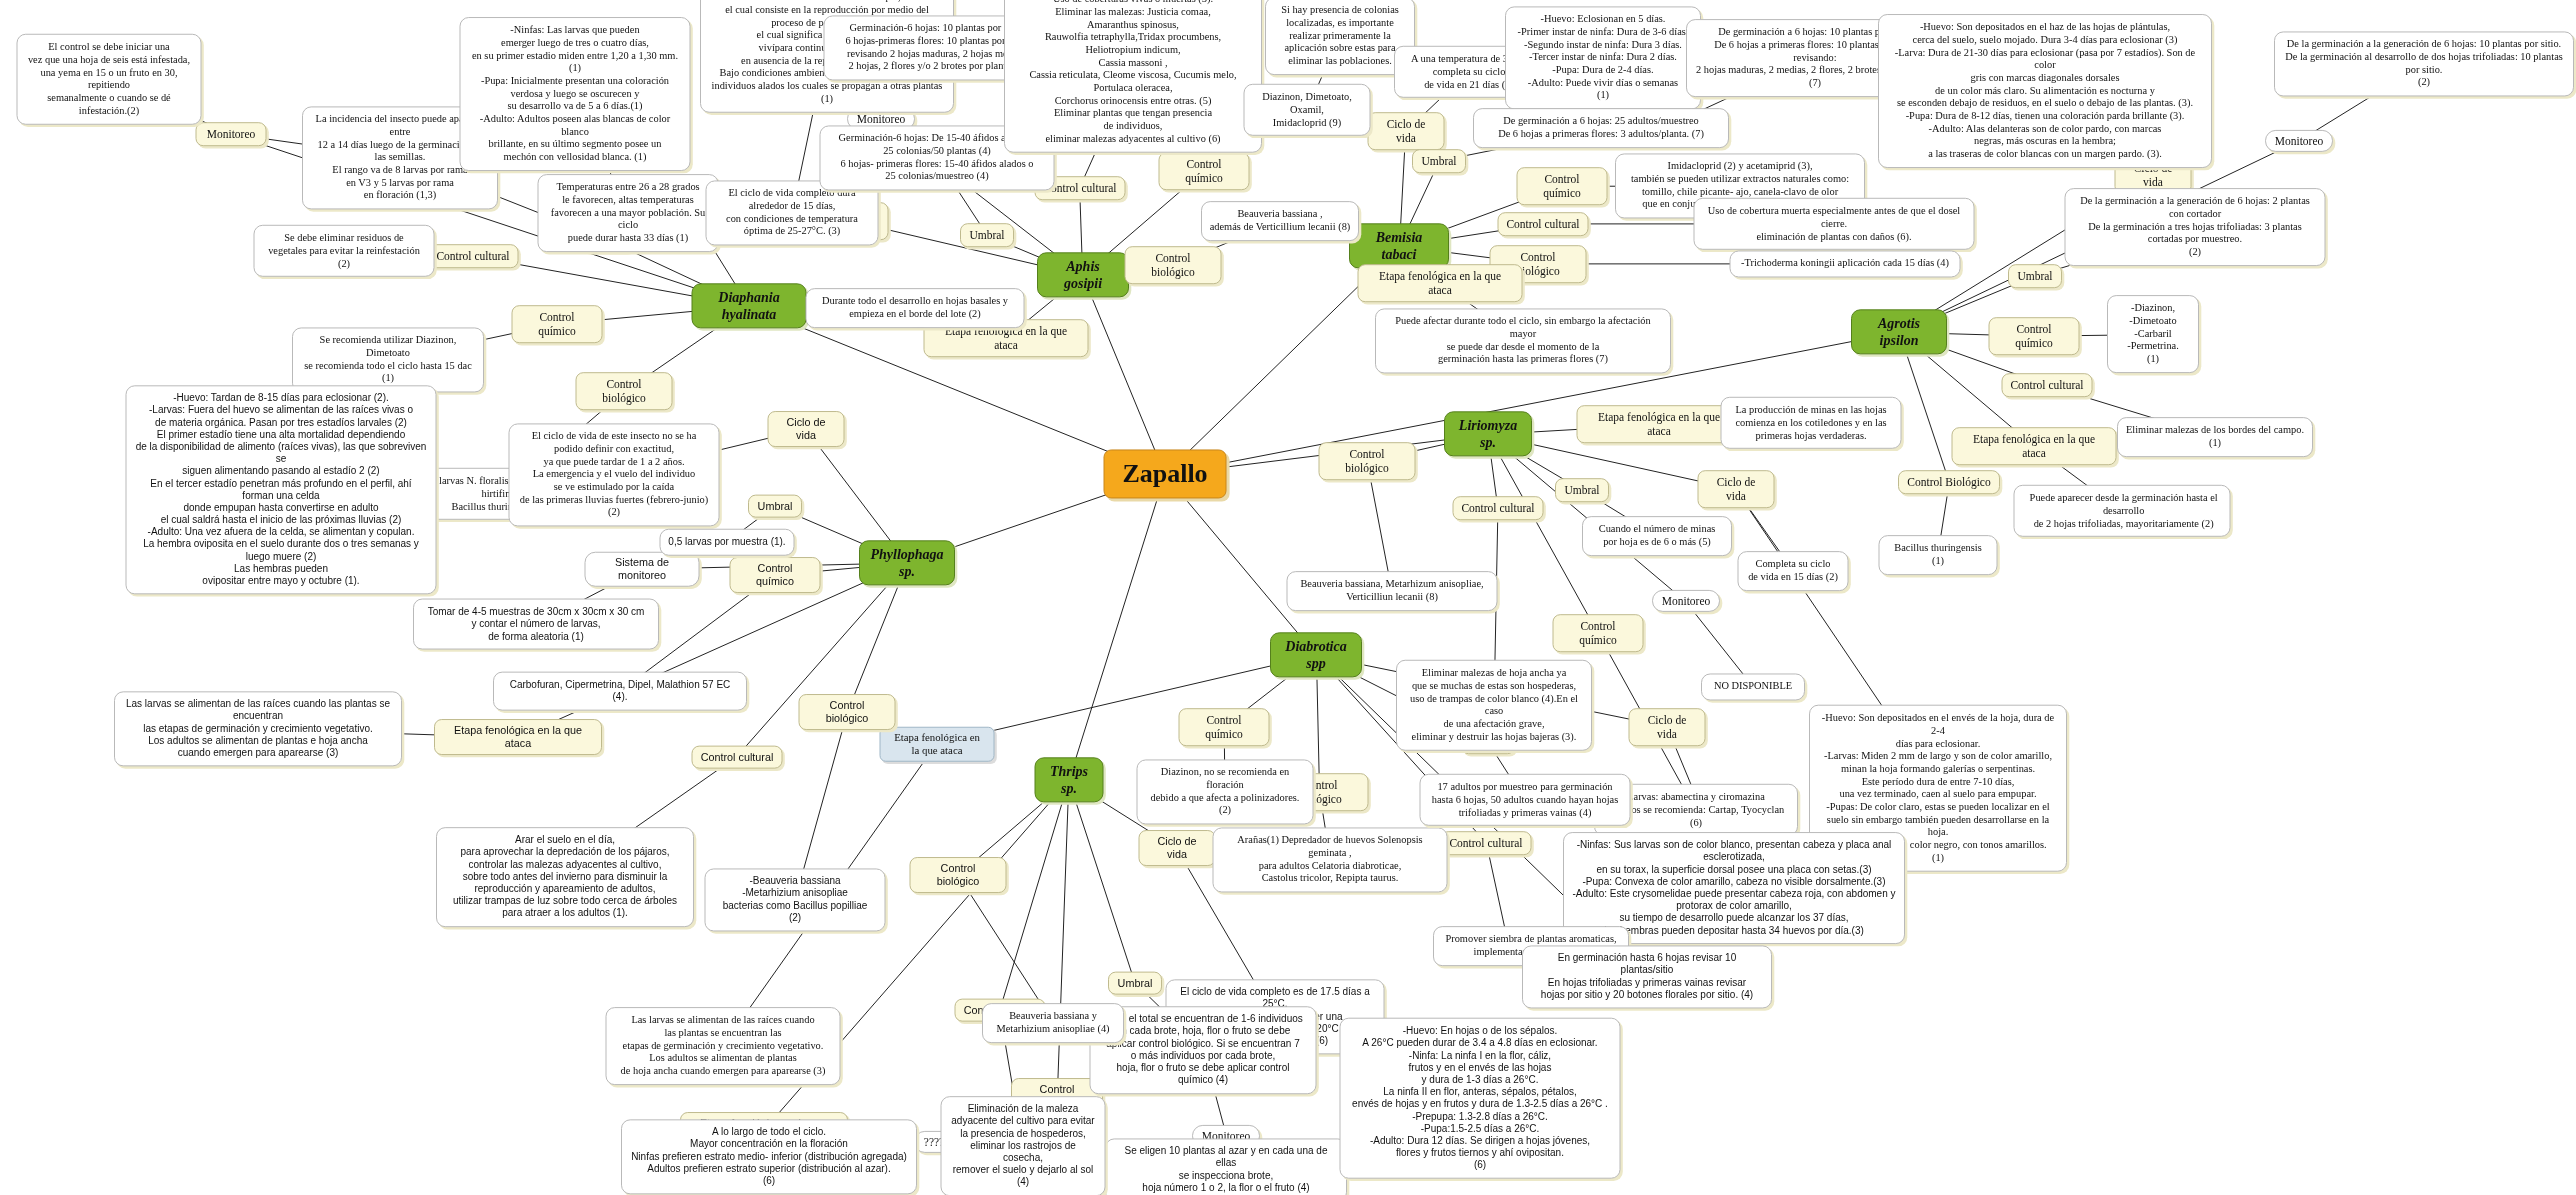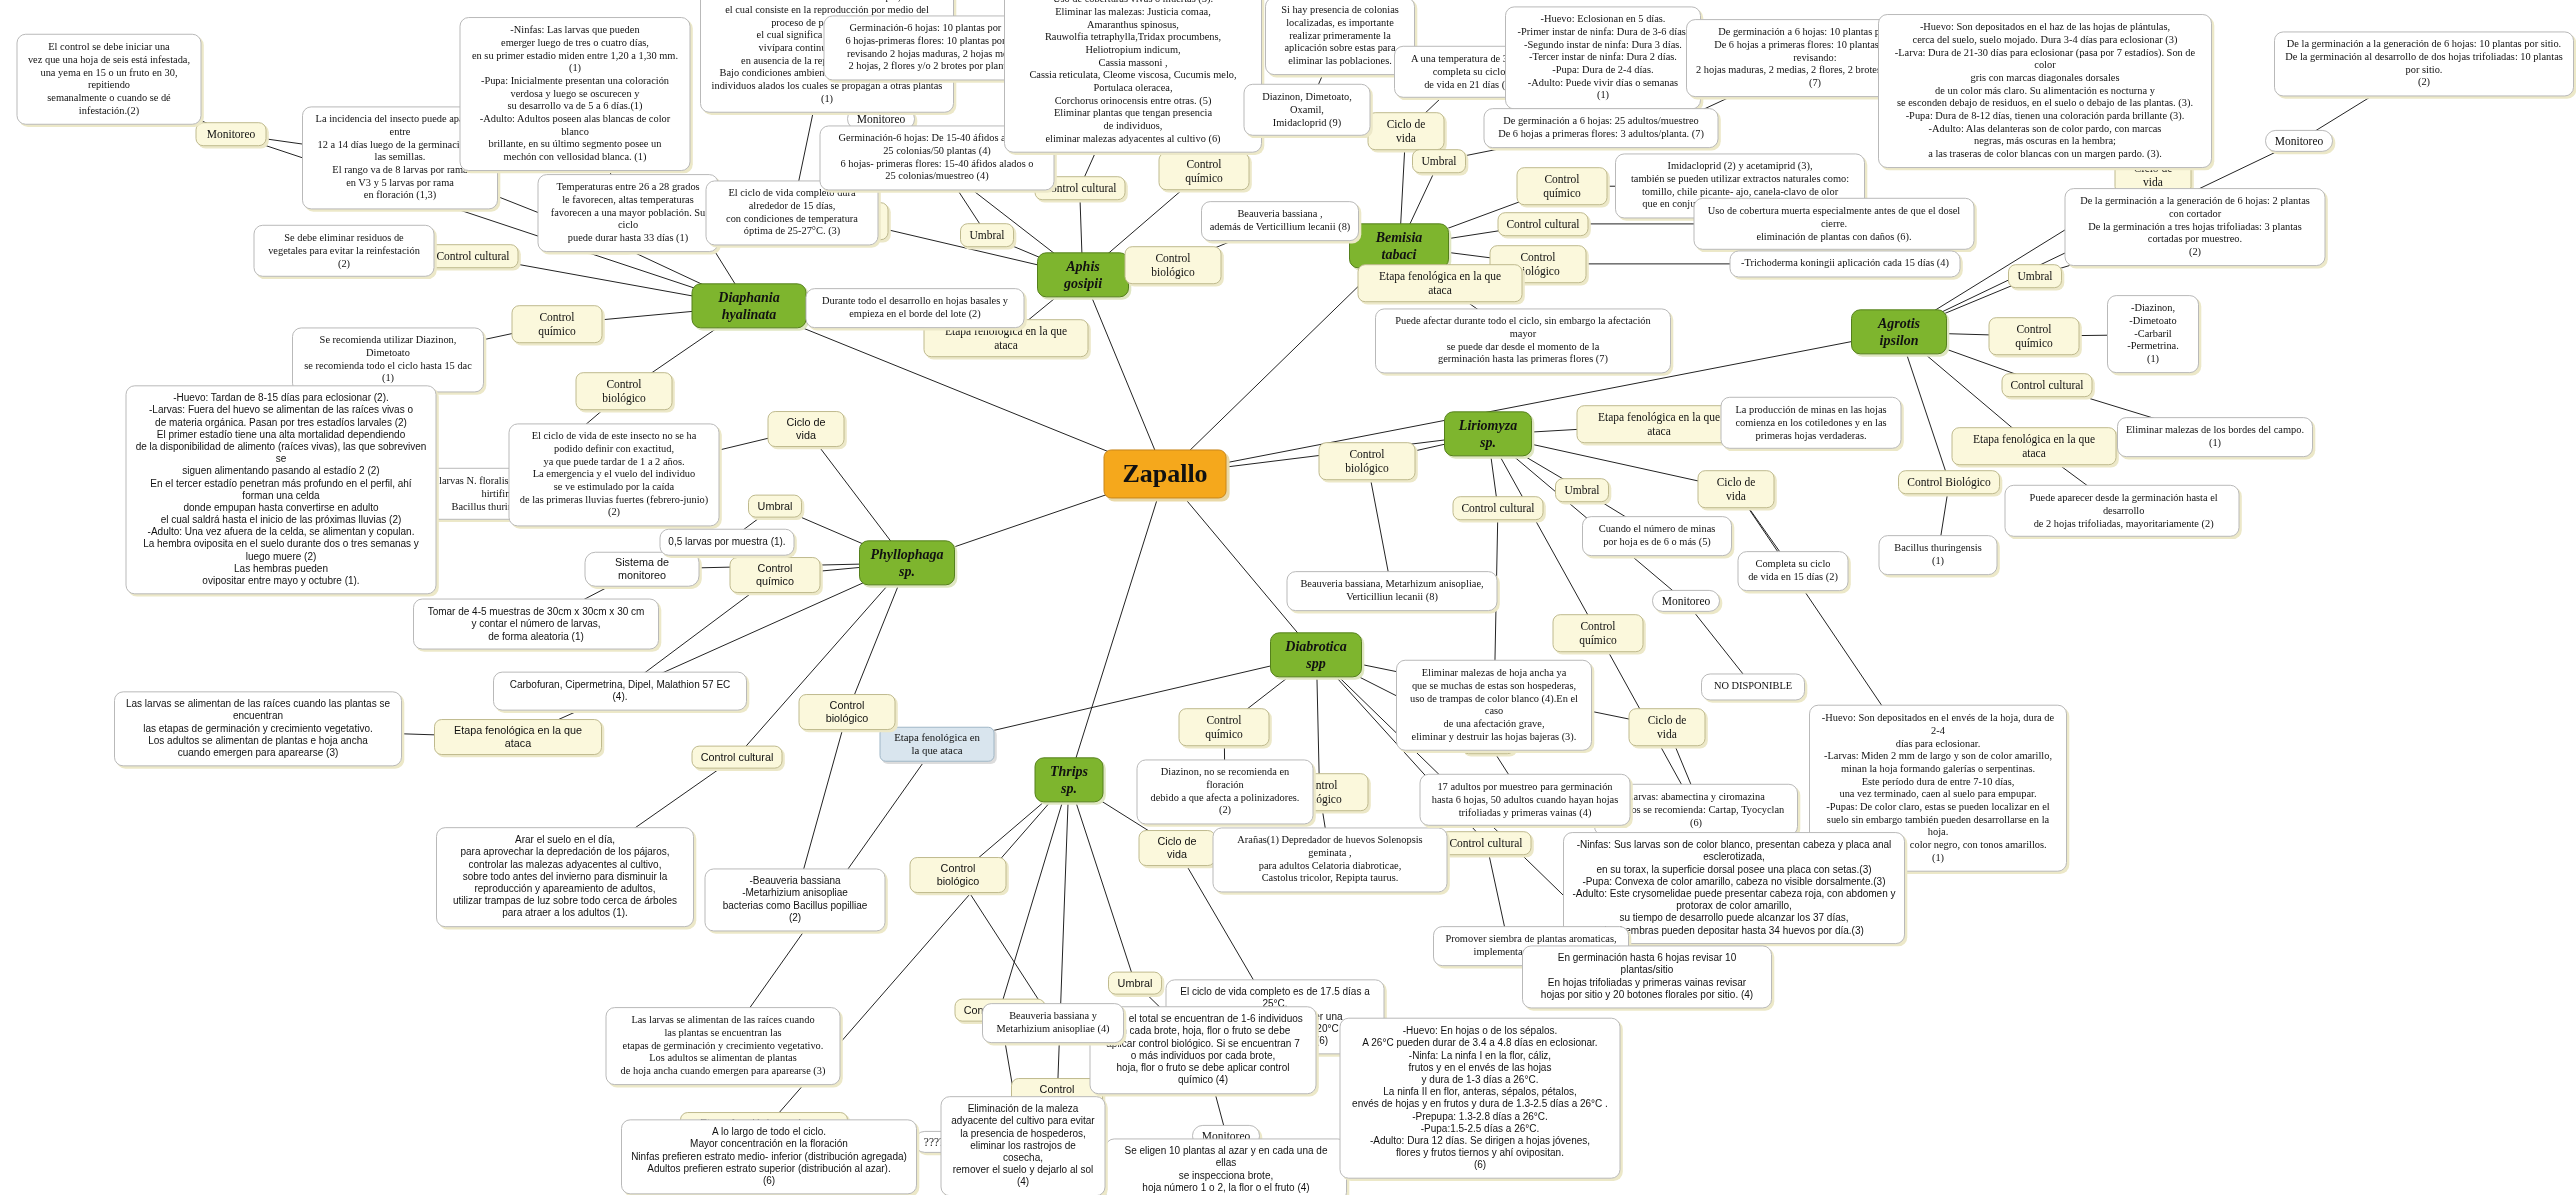--- a/index.html
+++ b/index.html
@@ -301,21 +301,21 @@
     <div class="node text" style="left: 1469px; top: 72px; width: 150px;">A una temperatura de 30°C,
 completa su ciclo
 de vida en 21 días (1)</div>
     <div class="node text" style="left: 1603px; top: 58px; width: 196px;">-Huevo: Eclosionan en 5 días.
 -Primer instar de ninfa: Dura de 3-6 días.
 -Segundo instar de ninfa: Dura 3 días.
 -Tercer instar de ninfa: Dura 2 días.
 -Pupa: Dura de 2-4 días.
 -Adulto: Puede vivir días o semanas
 (1)</div>
-    <div class="node text" style="left: 1601px; top: 128px; width: 235px;">De germinación a 6 hojas: 25 adultos/muestreo
+    <div class="node text" style="left: 1601px; top: 128px; width: 256px;">De germinación a 6 hojas: 25 adultos/muestreo
 De 6 hojas a primeras flores: 3 adultos/planta. (7)</div>
     <div class="node text" style="left: 1815px; top: 58px; width: 258px;">De germinación a 6 hojas: 10 plantas por sitio.
 De 6 hojas a primeras flores: 10 plantas por sitio revisando:
 2 hojas maduras, 2 medias, 2 flores, 2 brotes y/o 2 frutos.
 (7)</div>
     <div class="node text" style="left: 1740px; top: 186px; width: 250px;">Imidacloprid (2) y acetamiprid (3),
 también se pueden utilizar extractos naturales como:
 tomillo, chile picante- ajo, canela-clavo de olor
 que en conjunto con un insecticida químico (2)</div>
     <div class="node text" style="left: 1834px; top: 224px; width: 281px;">Uso de cobertura muerta especialmente antes de que el dosel cierre.
@@ -339,21 +339,21 @@
 (2)</div>
     <div class="node text" style="left: 2195px; top: 227px; width: 261px;">De la germinación a la generación de 6 hojas: 2 plantas con cortador
 De la germinación a tres hojas trifoliadas: 3 plantas cortadas por muestreo.
 (2)</div>
     <div class="node text" style="left: 2153px; top: 334px; width: 92px;">-Diazinon,
 -Dimetoato
 -Carbaril
 -Permetrina.
 (1)</div>
     <div class="node text" style="left: 2215px; top: 437px; width: 196px;">Eliminar malezas de los bordes del campo. (1)</div>
-    <div class="node text" style="left: 2122px; top: 511px; width: 235px; padding-left: 11px;">Puede aparecer desde la germinación hasta el desarrollo
+    <div class="node text" style="left: 2122px; top: 511px; width: 217px; padding-left: 11px;">Puede aparecer desde la germinación hasta el desarrollo
 de 2 hojas trifoliadas, mayoritariamente (2)</div>
     <div class="node text" style="left: 1938px; top: 555px; width: 119px;">Bacillus thuringensis
 (1)</div>
     <div class="node text" style="left: 1811px; top: 423px; width: 181px;">La producción de minas en las hojas
 comienza en los cotiledones y en las
 primeras hojas verdaderas.</div>
     <div class="node text" style="left: 1657px; top: 536px; width: 150px;">Cuando el número de minas
 por hoja es de 6 o más (5)</div>
     <div class="node text" style="left: 1793px; top: 571px; width: 111px;">Completa su ciclo
 de vida en 15 días (2)</div>

